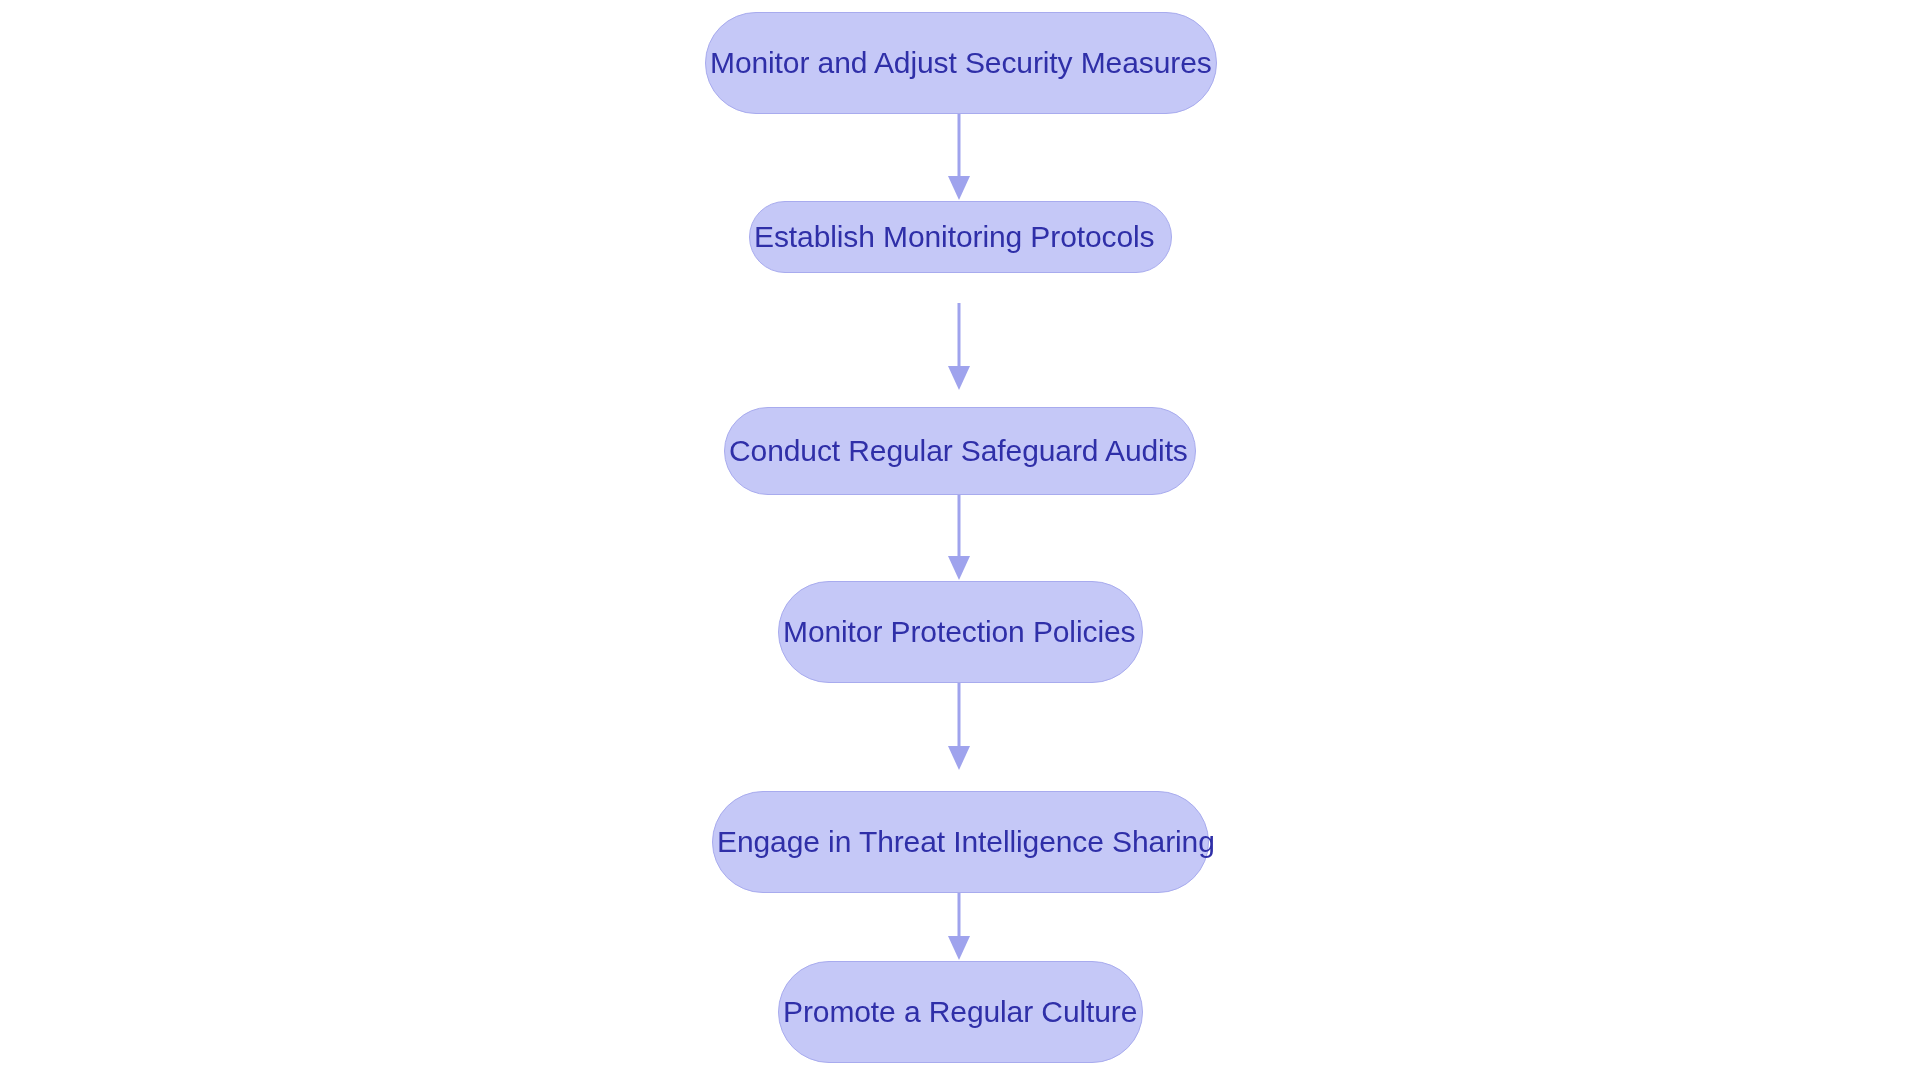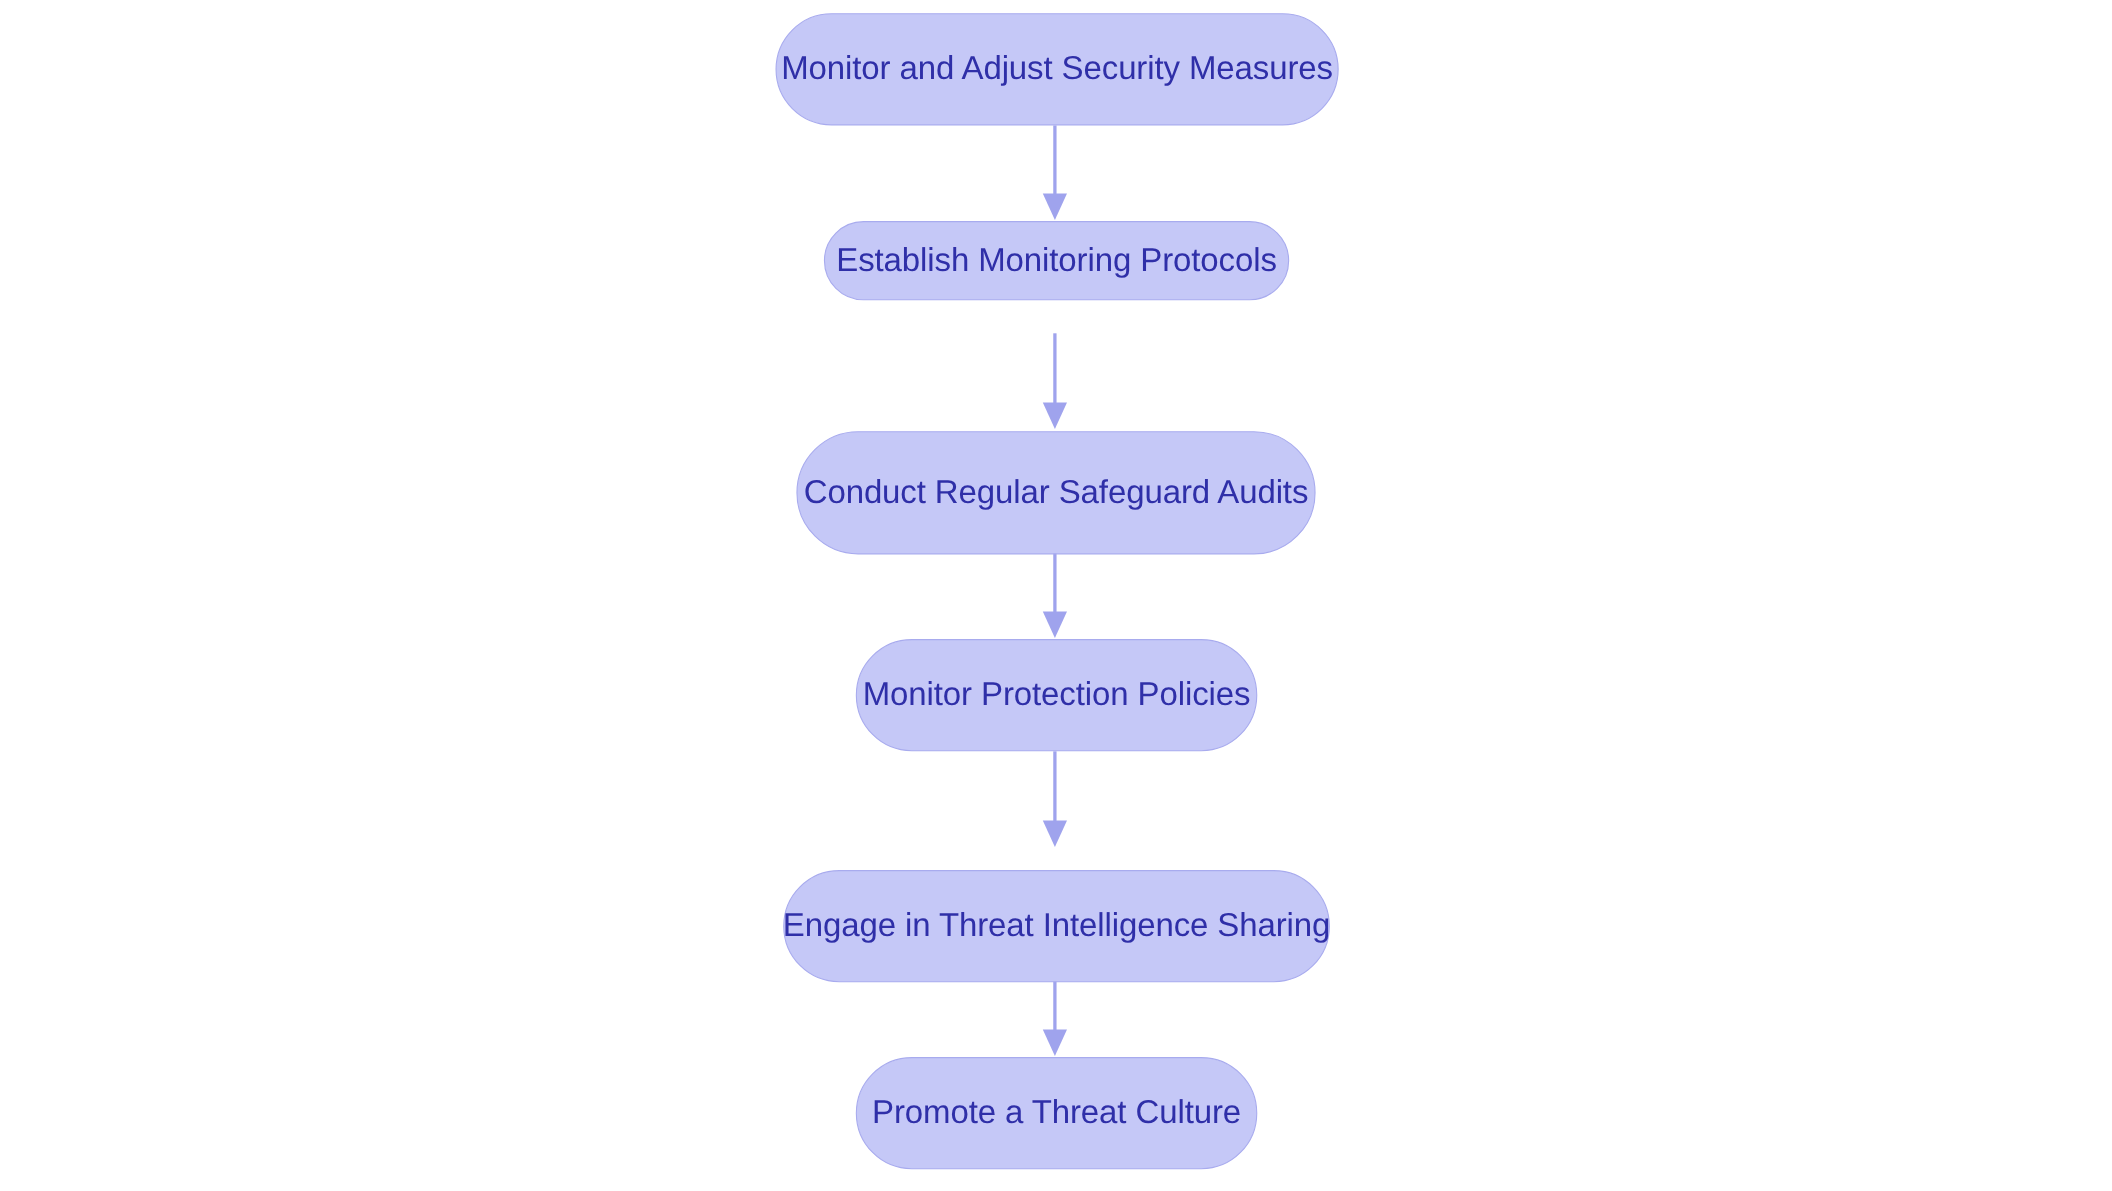--- a/index.html
+++ b/index.html
@@ -20,21 +20,21 @@
     width: 1920px;
     height: 1083px;
     background: #ffffff;
   }
 
   .flow-node {
     position: absolute;
     box-sizing: border-box;
     display: flex;
     align-items: center;
-    justify-content: center;
+    justify-content: flex-start;
     background: #c5c8f7;
     border: 1.6px solid #a8abee;
     border-radius: 999px;
     color: #2f2fa8;
     font-family: "Liberation Sans", sans-serif;
     font-size: 30px;
     font-weight: 400;
     letter-spacing: -0.1px;
     line-height: 1;
     white-space: nowrap;
@@ -102,29 +102,29 @@
   </div>
 
   <div class="flow-node" style="left:705px; top:12px; width:512px; height:102px;">
     <span class="flow-node-label">Monitor and Adjust Security Measures</span>
   </div>
 
   <div class="flow-node" style="left:749px; top:201px; width:423px; height:72px;">
     <span class="flow-node-label">Establish Monitoring Protocols</span>
   </div>
 
-  <div class="flow-node" style="left:724px; top:392px; width:472px; height:112px;">
+  <div class="flow-node" style="left:724px; top:407px; width:472px; height:88px;">
     <span class="flow-node-label">Conduct Regular Safeguard Audits</span>
   </div>
 
   <div class="flow-node" style="left:778px; top:581px; width:365px; height:102px;">
     <span class="flow-node-label">Monitor Protection Policies</span>
   </div>
 
   <div class="flow-node" style="left:712px; top:791px; width:497px; height:102px;">
     <span class="flow-node-label">Engage in Threat Intelligence Sharing</span>
   </div>
 
   <div class="flow-node" style="left:778px; top:961px; width:365px; height:102px;">
-    <span class="flow-node-label">Promote a Threat Culture</span>
+    <span class="flow-node-label">Promote a Regular Culture</span>
   </div>
 
 </div>
 
 </body></html>

